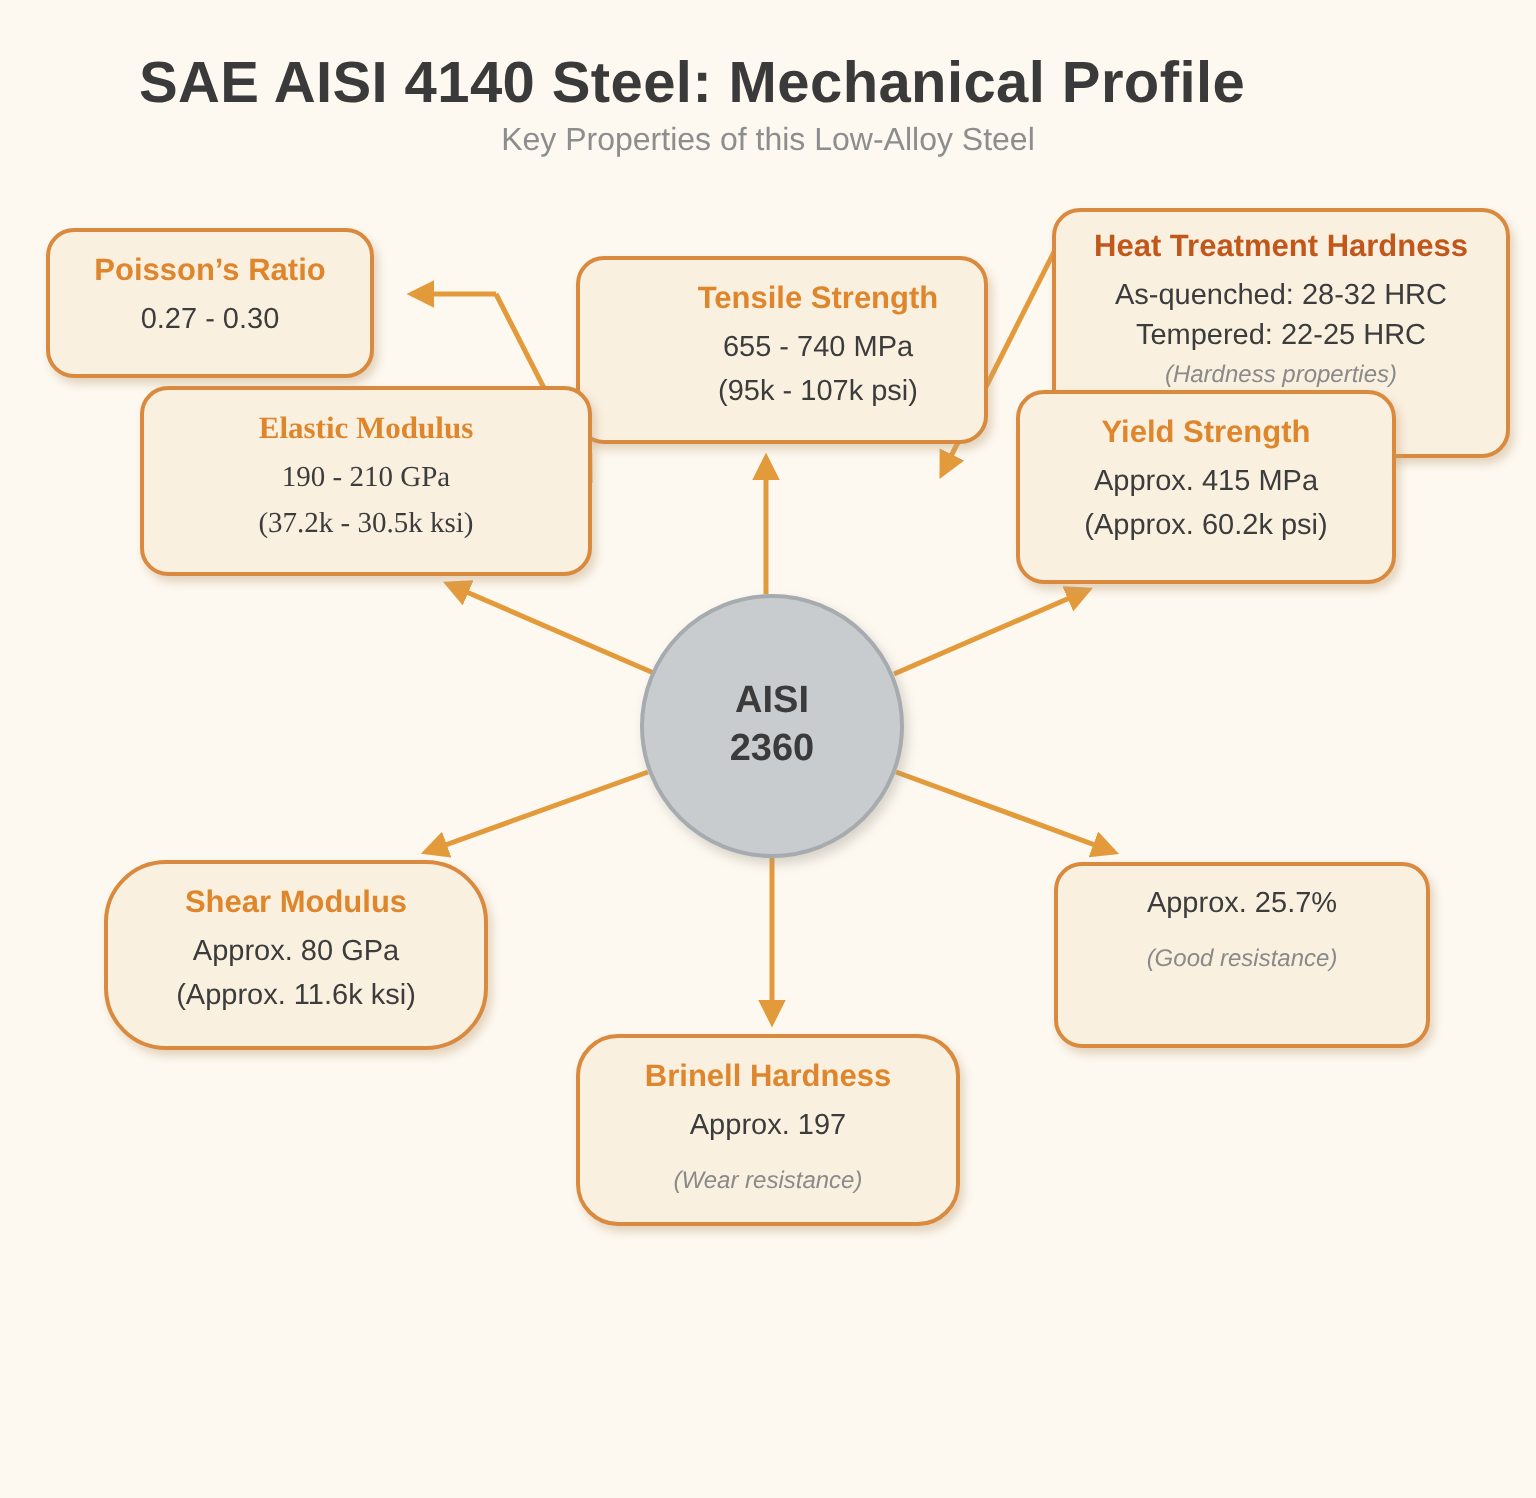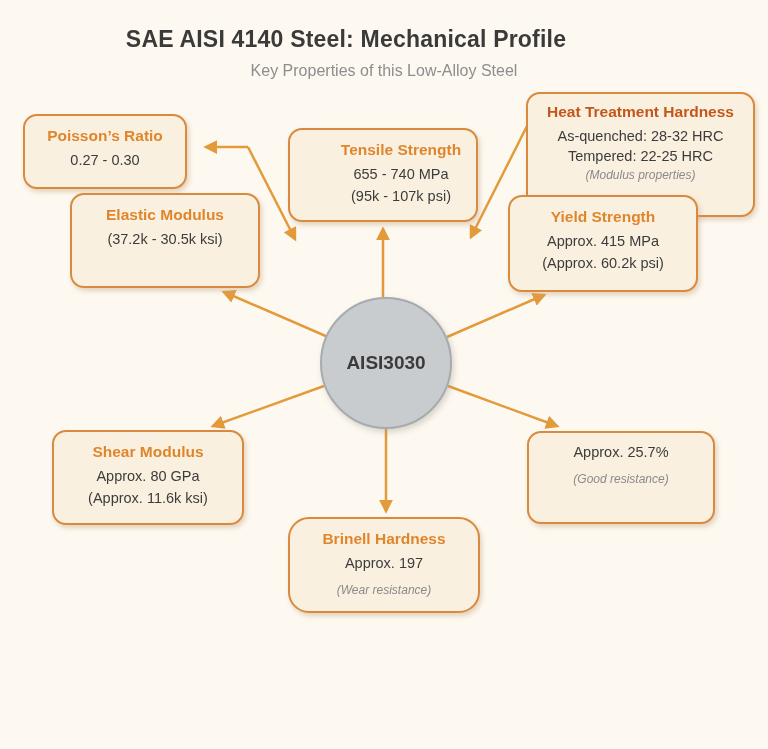--- a/index.html
+++ b/index.html
@@ -4,54 +4,54 @@
 <style>
   html,body{margin:0;padding:0;background:#FDF9F1;}
   #canvas{
     position:relative;width:768px;height:749px;margin:0 auto;
     background:#FDF9F1;overflow:hidden;
     font-family:"Liberation Sans", sans-serif;
   }
   #arrow-layer{position:absolute;left:0;top:0;width:768px;height:749px;pointer-events:none;}
   .page-title{
     position:absolute;left:0;top:26px;width:692px;text-align:center;
-    font-size:23px;font-weight:bold;color:#3A3A3A;letter-spacing:.2px;
+    font-size:29px;font-weight:bold;color:#3A3A3A;letter-spacing:.2px;
   }
   .page-subtitle{
     position:absolute;left:0;top:62px;width:768px;text-align:center;
     font-size:16px;color:#8D8D8D;
   }
   .node{
     position:absolute;box-sizing:border-box;
     background:#FAF0E0;border:2px solid #D98A3E;border-radius:14px;
     box-shadow:2px 3px 5px rgba(196,165,126,0.45);
     text-align:center;padding:11px 8px 8px 8px;
   }
   .node .title{font-size:15.5px;font-weight:bold;color:#DF862C;margin-bottom:7px;}
   .node .title.hot{color:#C2571C;}
   .node .val{font-size:14.5px;color:#3C3C3C;margin-bottom:6px;}
   .node .note{font-size:12px;font-style:italic;color:#8A8A8A;margin-top:4px;}
   .node.tight .val{margin-bottom:4px;}
   .node.tight .note{margin-top:0;}
   .gap-note .note{margin-top:12px;}
 
   #node-poissons{left:23px;top:114px;width:164px;height:75px;text-align:center;}
-  #node-tensile{left:288px;top:128px;width:190px;height:94px;padding-left:44px;}
-  #node-heat{left:526px;top:92px;width:229px;height:125px;padding-top:9px;}
-  #node-elastic{left:70px;top:193px;width:190px;height:95px;}
+  #node-tensile{left:288px;top:128px;width:206px;height:94px;padding-left:44px;}
+  #node-heat{left:526px;top:104px;width:229px;height:125px;padding-top:9px;}
+  #node-elastic{left:70px;top:193px;width:226px;height:95px;font-family:Liberation Serif, serif;}
   #node-yield{left:508px;top:195px;width:190px;height:97px;}
-  #node-shear{left:52px;top:430px;width:192px;height:95px;}
+  #node-shear{left:52px;top:430px;width:192px;height:95px;border-radius:31px;}
   #node-elongation{left:527px;top:431px;width:188px;height:93px;}
   #node-brinell{left:288px;top:517px;width:192px;height:96px;border-radius:21px;}
 
   #hub{
     position:absolute;left:320px;top:297px;width:132px;height:132px;
     background:#C9CCCF;border:2.5px solid #A6ABAF;border-radius:50%;
     box-shadow:2px 3px 6px rgba(160,150,135,0.4);
-    display:flex;flex-direction:row;align-items:center;justify-content:center;
+    display:flex;flex-direction:column;align-items:center;justify-content:center;
     box-sizing:border-box;
   }
   #hub .hub-line{font-size:19px;font-weight:bold;color:#3B3B3B;line-height:1.25;}
 </style>
 </head>
 <body>
 
 <div id="canvas">
 
   <div class="page-title">SAE AISI 4140 Steel: Mechanical Profile</div>
@@ -84,25 +84,26 @@
   <div class="node" id="node-tensile">
     <div class="title">Tensile Strength</div>
     <div class="val">655 - 740 MPa</div>
     <div class="val">(95k - 107k psi)</div>
   </div>
 
   <div class="node tight" id="node-heat">
     <div class="title hot">Heat Treatment Hardness</div>
     <div class="val">As-quenched: 28-32 HRC</div>
     <div class="val">Tempered: 22-25 HRC</div>
-    <div class="note">(Modulus properties)</div>
+    <div class="note">(Hardness properties)</div>
   </div>
 
   <div class="node" id="node-elastic">
     <div class="title">Elastic Modulus</div>
+    <div class="val">190 - 210 GPa</div>
     <div class="val">(37.2k - 30.5k ksi)</div>
   </div>
 
   <div class="node" id="node-yield">
     <div class="title">Yield Strength</div>
     <div class="val">Approx. 415 MPa</div>
     <div class="val">(Approx. 60.2k psi)</div>
   </div>
 
   <div class="node" id="node-shear">
@@ -117,16 +118,16 @@
   </div>
 
   <div class="node gap-note" id="node-brinell">
     <div class="title">Brinell Hardness</div>
     <div class="val">Approx. 197</div>
     <div class="note">(Wear resistance)</div>
   </div>
 
   <div id="hub">
     <div class="hub-line">AISI</div>
-    <div class="hub-line">3030</div>
+    <div class="hub-line">2360</div>
   </div>
 
 </div>
 
 </body></html>

